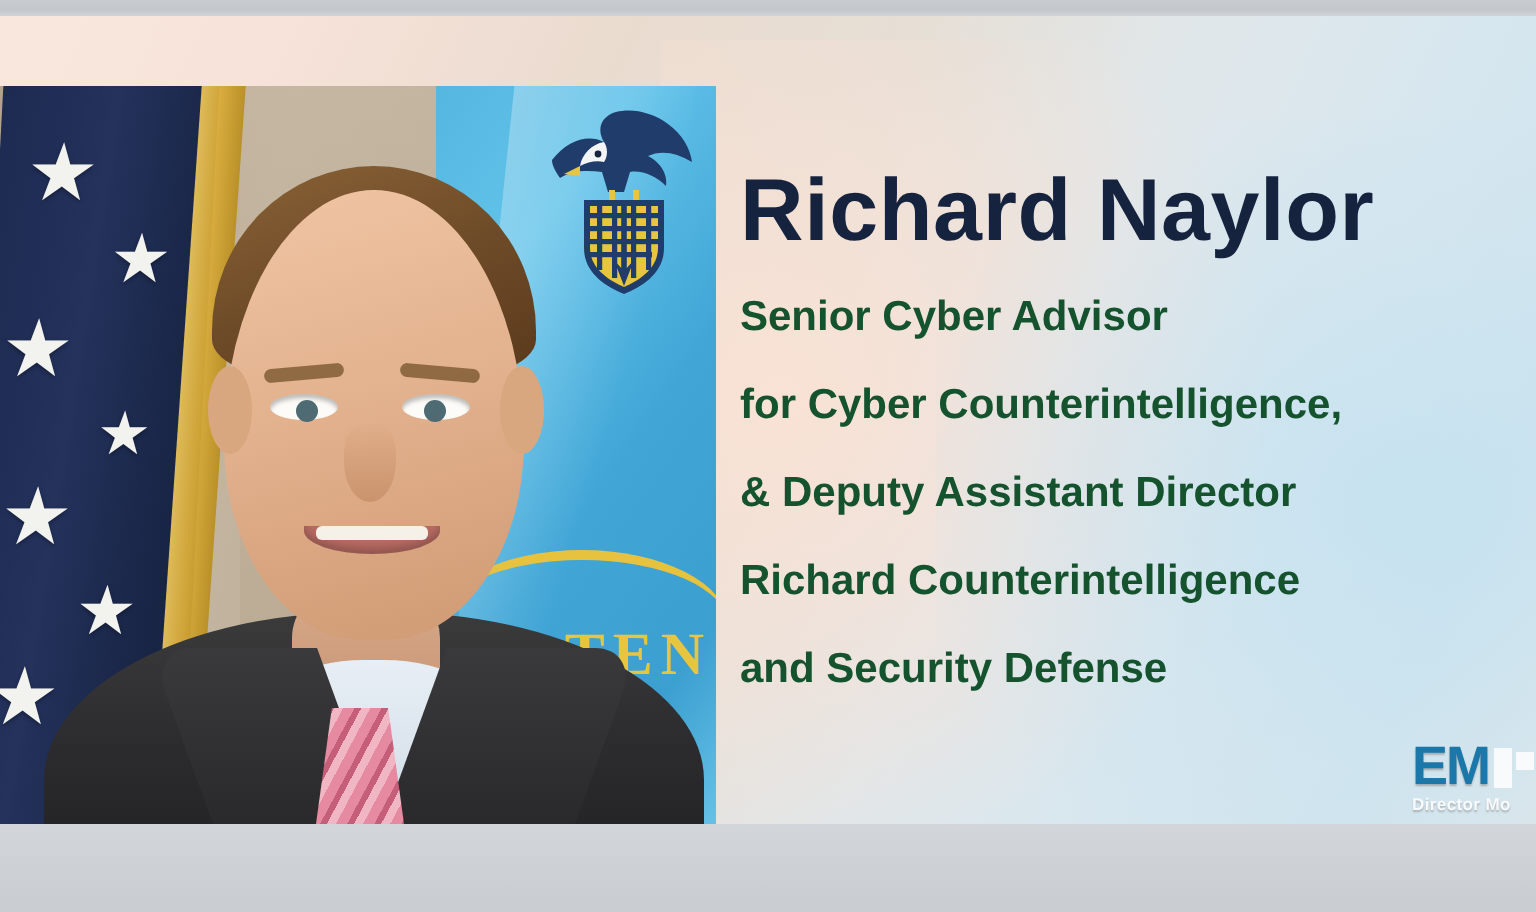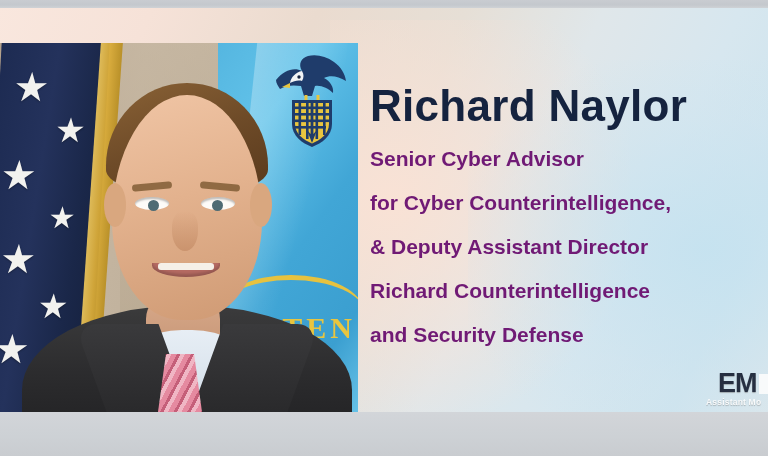--- a/index.html
+++ b/index.html
@@ -272,43 +272,42 @@
     font-size: 44px;
     font-weight: 700;
     color: #15233f;
     letter-spacing: .3px;
     line-height: 1.1;
     margin: 0 0 18px 0;
   }
   .role-line {
     font-size: 21px;
     font-weight: 600;
-    color: #701a75;
+    color: #14532d;
     line-height: 1;
     margin-bottom: 23px;
     white-space: nowrap;
   }
 
   
   .brand {
     position: absolute;
     right: 0px; top: 370px;
     width: 62px; height: 40px;
     overflow: hidden;
     opacity: .88;
   }
   .brand-mark {
     font-size: 27px;
     font-weight: 700;
-    color: #0f172a;
+    color: #0369a1;
     letter-spacing: -1px;
     line-height: 27px;
     text-shadow: 0 1px 1px rgba(110,110,110,.55);
     white-space: nowrap;
-    margin-left: 12px;
   }
   .brand-mark .blk {
     display: inline-block;
     width: 9px; height: 20px;
     background: #fdfdfd;
     margin-left: 2px;
     vertical-align: -2px;
   }
   .brand-mark .blk.half { height: 9px; vertical-align: 7px; }
   .brand-sub {
@@ -408,18 +407,18 @@
     <div class="name">Richard Naylor</div>
     <div class="role-line">Senior Cyber Advisor</div>
     <div class="role-line">for Cyber Counterintelligence,</div>
     <div class="role-line">&amp; Deputy Assistant Director</div>
     <div class="role-line">Richard Counterintelligence</div>
     <div class="role-line">and Security Defense</div>
   </div>
 
   <div class="brand">
     <div class="brand-mark"><span>EM</span><span class="blk"></span><span class="blk half"></span></div>
-    <div class="brand-sub">Assistant Mo</div>
+    <div class="brand-sub">Director Mo</div>
   </div>
 
   <div class="strip-bottom"></div>
 
 </div>
 
 </body></html>

